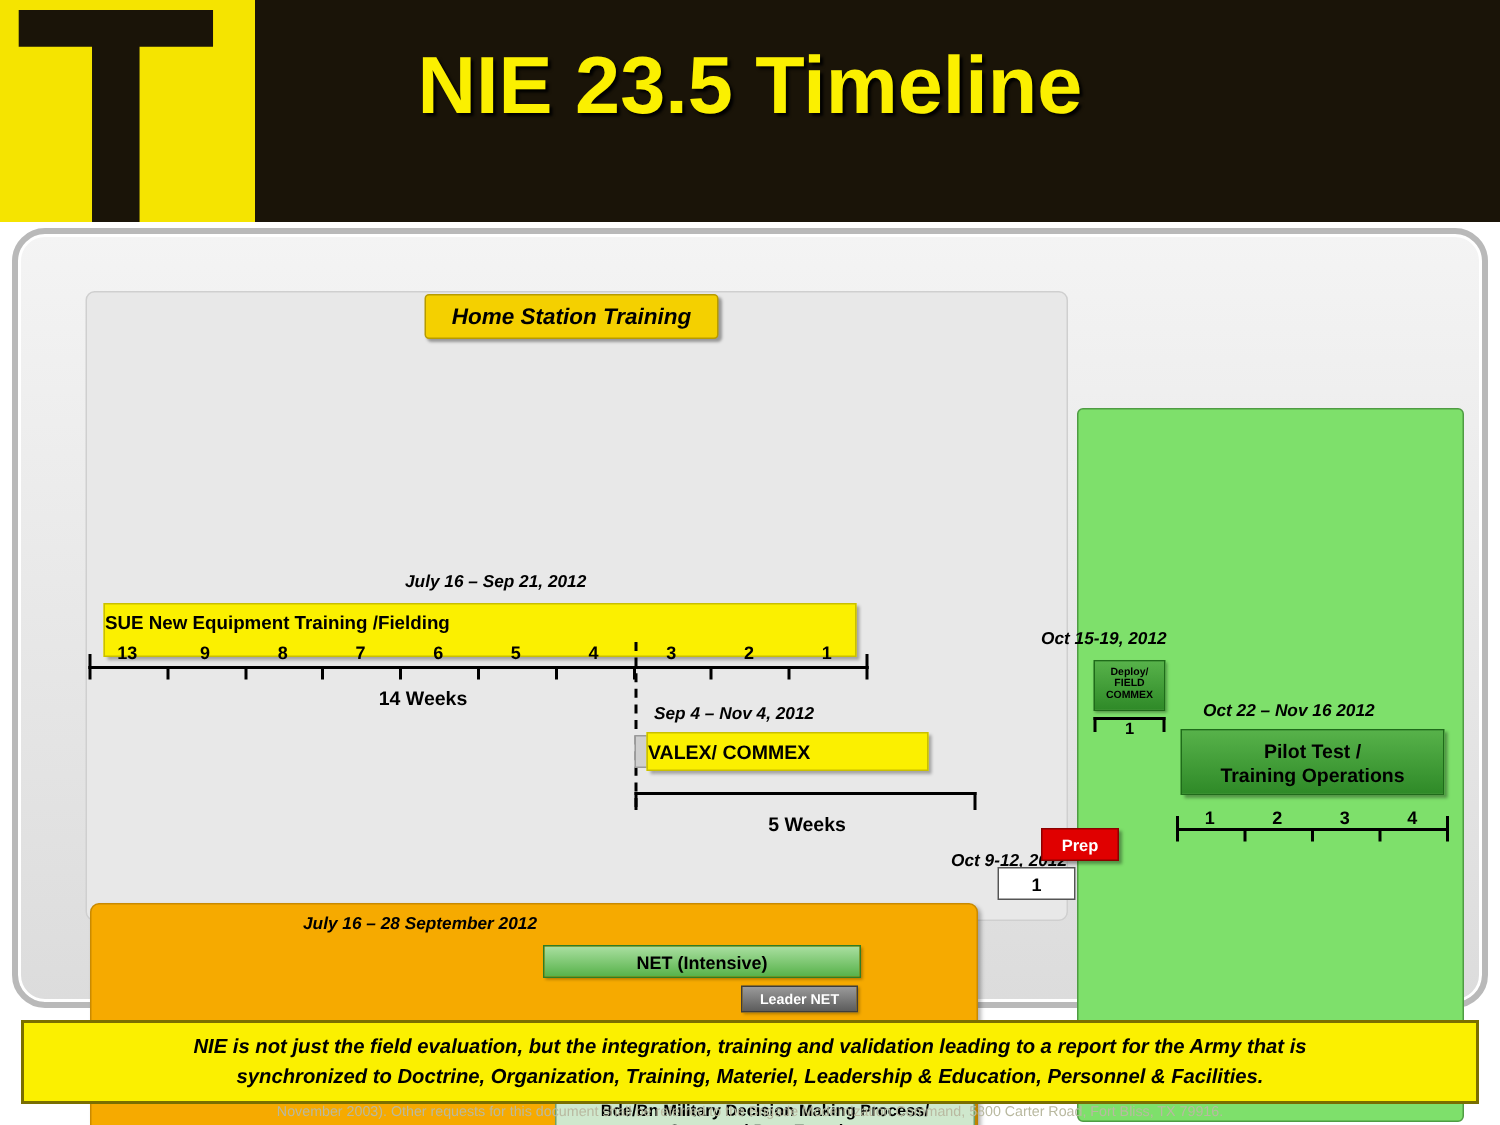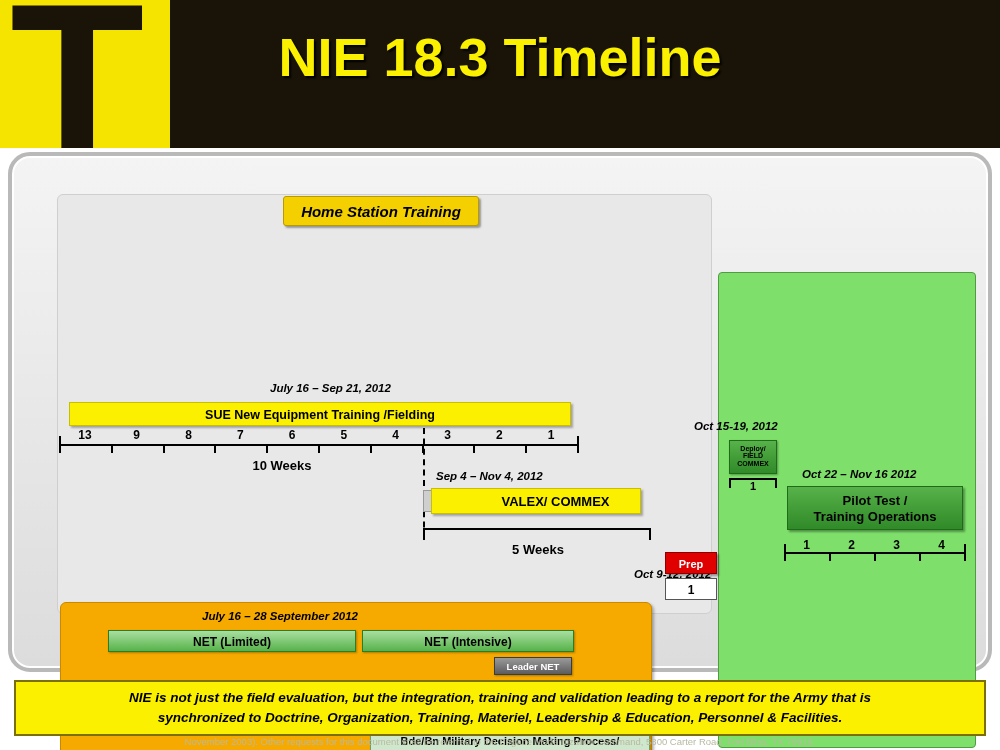--- a/index.html
+++ b/index.html
@@ -57,61 +57,61 @@
     font-size:14px; background:#f4d000;
   }
 
   .date-italic {
     position:absolute; font-style:italic; font-weight:bold;
     font-size:11.5px; color:#000; text-align:left;
   }
 
   
   #sue-bar {
-    position:absolute; left:57px; top:246px; width:502px; height:24px;
+    position:absolute; left:57px; top:246px; width:502px; height:36px;
     background:#fbf000; border:1px solid #c9bf00;
-    color:#000; font-size:12.5px; font-weight:bold; text-align:center;
+    color:#000; font-size:12.5px; font-weight:bold; 
     line-height:24px; box-shadow:2px 2px 2px rgba(0,0,0,.3);
   }
 
   
   .ruler { position:absolute; }
   .ruler .axis { position:absolute; left:0; top:14px; width:100%; height:2px; background:#000; }
   .ruler .tick { position:absolute; top:14px; width:2px; height:9px; background:#000; }
   .ruler .lbl  { position:absolute; top:-2px; font-size:12px; font-weight:bold; color:#000; text-align:center; transform:translateX(-50%); }
   .ruler .endcap { position:absolute; top:6px; width:2px; height:10px; background:#000; }
 
   .brace { position:absolute; }
   .brace .line { position:absolute; left:0; top:0; height:2px; width:100%; background:#000; }
   .brace .lft, .brace .rgt { position:absolute; top:0; width:2px; height:12px; background:#000; }
   .brace .lft { left:0; } .brace .rgt { right:0; }
 
   .weeks-lbl { position:absolute; font-size:13px; font-weight:bold; color:#000; text-align:center; }
 
   
   #valex-bar {
-    position:absolute; left:419px; top:332px; width:210px; height:26px;
+    position:absolute; left:419px; top:332px; width:188px; height:26px;
     background:#fbf000; border:1px solid #c9bf00;
-    color:#000; font-size:13px; font-weight:bold; text-align:center;
-    line-height:26px; box-shadow:2px 2px 2px rgba(0,0,0,.3);padding-left:39px;
+    color:#000; font-size:13px; font-weight:bold; 
+    line-height:26px; box-shadow:2px 2px 2px rgba(0,0,0,.3);
   }
   #valex-stub {
     position:absolute; left:411px; top:334px; width:9px; height:22px;
     background:#cfcfcf; border:1px solid #9a9a9a;
   }
 
   
   #dash-v {
     position:absolute; left:411px; top:272px; width:0; height:110px;
     border-left:2px dashed #000;
   }
 
   
   #prep-box {
-    position:absolute; left:653px; top:396px; width:52px; height:22px;
+    position:absolute; left:682px; top:396px; width:52px; height:22px;
     background:#e00000; border:1px solid #8d0000;
     color:#fff; font-size:11px; font-weight:bold; text-align:center; line-height:22px;
     box-shadow:2px 2px 2px rgba(0,0,0,.35);
   }
   #prep-tick-box {
     position:absolute; left:653px; top:422px; width:52px; height:22px;
     background:#fff; border:1px solid #555;
     color:#000; font-size:12px; font-weight:bold; text-align:center; line-height:22px;
   }
 
@@ -190,21 +190,21 @@
     font-size:9.5px; color:#b9b9a0;
   }
 </style>
 </head>
 <body>
 
 <div id="header">
   <div class="ghost-band">
     <div class="tblock">T</div>
   </div>
-  <div id="title">NIE 18.3 Timeline</div>
+  <div id="title">NIE 23.5 Timeline</div>
 </div>
 
 <div id="frame">
 
   <div id="hst-panel"></div>
 
   <div id="green-panel"></div>
 
   <div class="hdr-tag" id="hst-tag">Home Station Training</div>
 
@@ -231,21 +231,21 @@
       <div class="lbl" style="left: 129.5px; top: -2px;">8</div>
       <div class="lbl" style="left: 181.3px; top: -2px;">7</div>
       <div class="lbl" style="left: 233.1px; top: -2px;">6</div>
       <div class="lbl" style="left: 284.9px; top: -2px;">5</div>
       <div class="lbl" style="left: 336.7px; top: -2px;">4</div>
       <div class="lbl" style="left: 388.5px; top: -2px;">3</div>
       <div class="lbl" style="left: 440.3px; top: -2px;">2</div>
       <div class="lbl" style="left: 492.1px; top: -2px;">1</div>
     </div>
 
-  <div class="weeks-lbl" style="left:210px; top:302px; width:120px;">10 Weeks</div>
+  <div class="weeks-lbl" style="left:210px; top:302px; width:120px;">14 Weeks</div>
 
   <div id="dash-v"></div>
 
   <div class="date-italic" style="left:424px; top:314px; width:200px;">Sep 4 – Nov 4, 2012</div>
   <div id="valex-stub"></div>
   <div id="valex-bar">VALEX/ COMMEX</div>
   <div class="brace" style="left:411px; top:372px; width:228px;">
     <div class="line"></div>
     <div class="lft"></div>
     <div class="rgt"></div>
@@ -289,21 +289,20 @@
   <div id="g-arrow">
     <div class="line"></div>
     <div class="ah-l"></div>
     <div class="ah-r"></div>
   </div>
   <div class="weeks-lbl" style="left:772px; top:548px; width:182px;">5 Weeks</div>
 
   <div id="orange-panel"></div>
   <div class="date-italic" style="left:190px; top:454px; width:310px;">July 16 – 28 September 2012</div>
 
-  <div class="green-bar" style="left:96px; top:474px; width:248px; height:22px; line-height:22px;">NET (Limited)</div>
   <div class="green-bar" style="left:350px; top:474px; width:212px; height:22px; line-height:22px;">NET (Intensive)</div>
 
   <div class="gray-bar" style="left:482px; top:501px; width:78px; height:18px; line-height:18px; font-size:9.5px;">Leader NET</div>
 
   <div class="red-bar" style="left:52px; top:526px; width:358px; height:20px; line-height:20px;">Small Arms Density</div>
 
   <div class="white-bar" style="left:206px; top:552px; width:312px; height:20px; line-height:20px;">Squad Certification/PlatoonTraining</div>
 
   <div class="paleg-bar" style="left:358px; top:576px; width:280px; height:26px; line-height:1.15; padding-top:2px;">
     <span style="white-space:pre-line;">Bde/Bn Military Decision Making Process/

